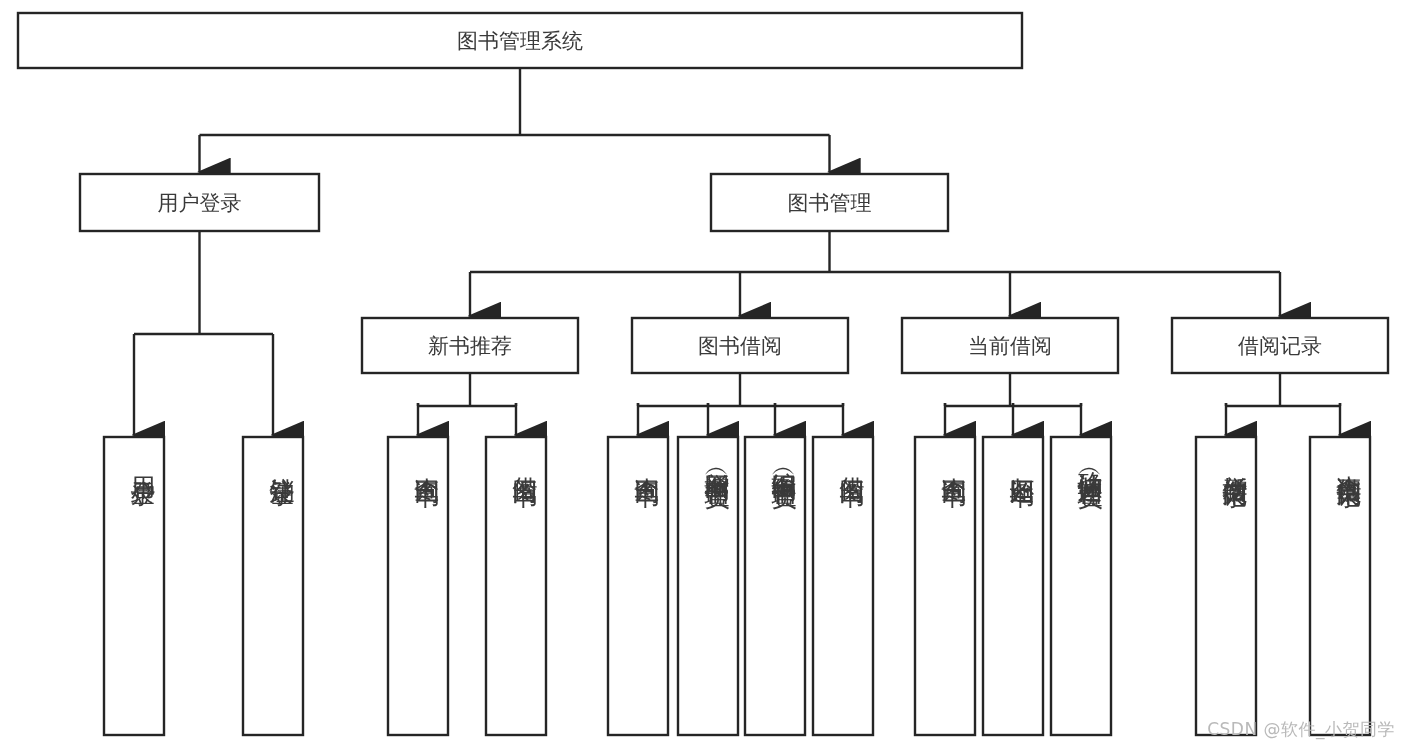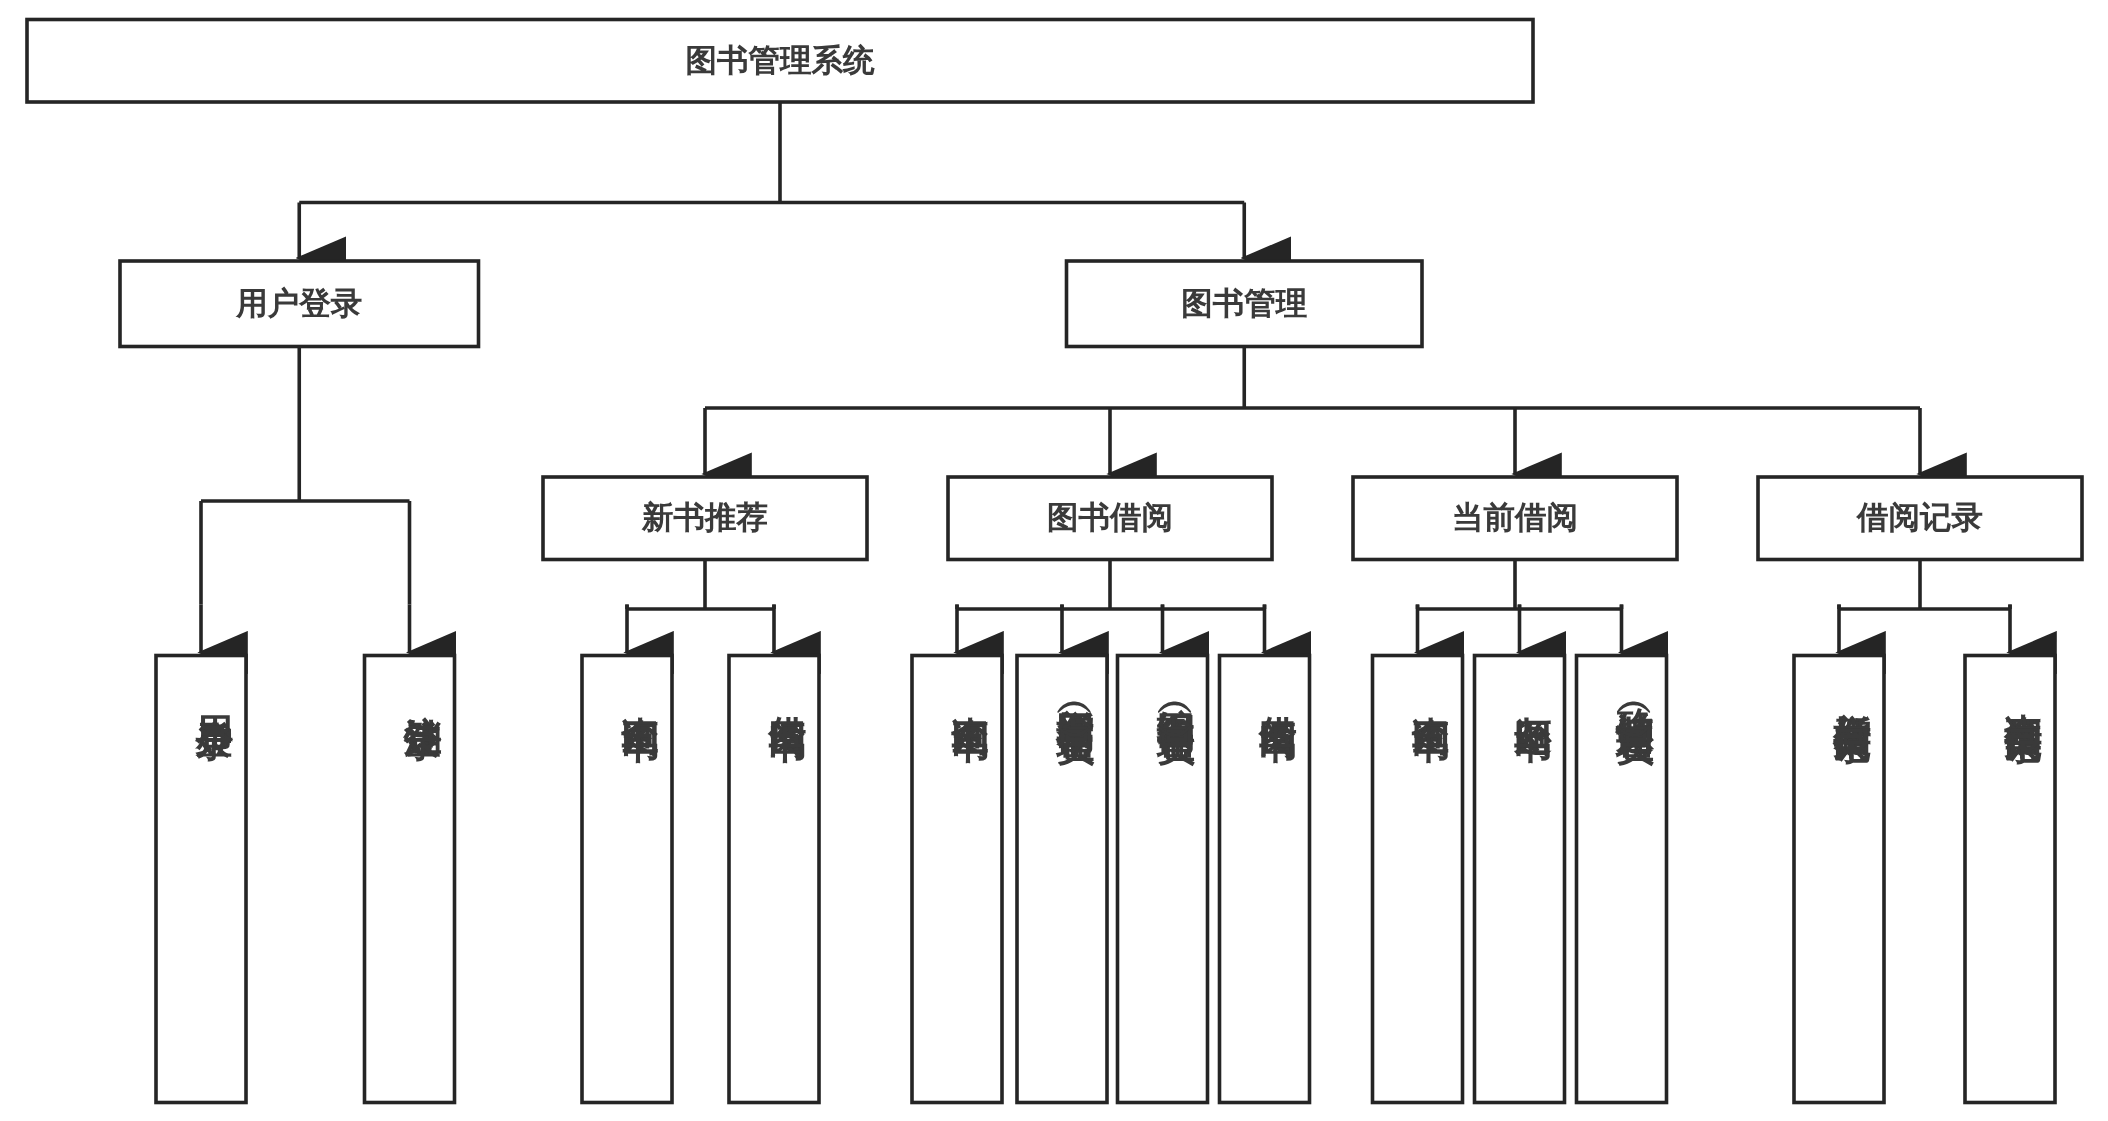--- a/index.html
+++ b/index.html
@@ -13,21 +13,20 @@
     font-family: "DejaVu Sans", "Liberation Sans", sans-serif;
     overflow: hidden;
     position: relative;
   }
   #diagram-root {
     position: absolute;
     left: 0;
     top: 0;
     width: 1405px;
     height: 747px;
-    font-weight: bold;
   }
   svg.tree {
     display: block;
     width: 1405px;
     height: 747px;
   }
   .node-box {
     fill: #ffffff;
     stroke: #252525;
     stroke-width: 2.4;
@@ -208,13 +207,14 @@
         <g>
           <rect x="1196" y="437" width="60" height="298" class="node-box"></rect>
           <text class="leaf-label" x="1235" y="461">新增借阅记录</text>
         </g>
         <g>
           <rect x="1310" y="437" width="60" height="298" class="node-box"></rect>
           <text class="leaf-label" x="1349" y="461">查询借阅记录</text>
         </g>
       </g>
   </svg>
+  <div class="watermark">CSDN @软件_小贺同学</div>
 </div>
 
 </body></html>

